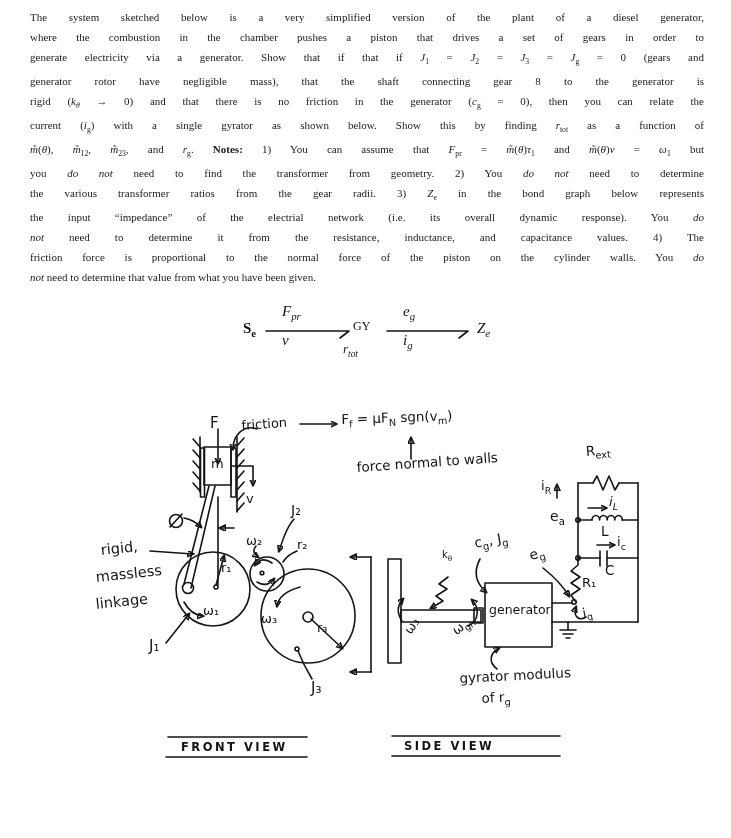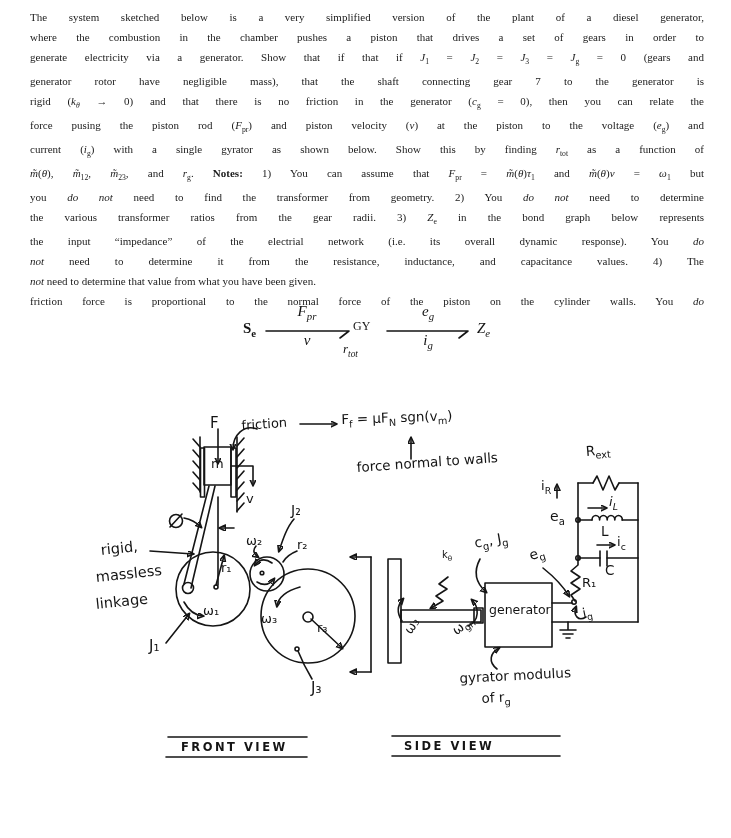--- a/index.html
+++ b/index.html
@@ -7,46 +7,45 @@
        font-family:"Liberation Serif",serif;color:#1b1b1b;}
   .text-block{position:absolute;left:30px;top:8px;width:674px;font-size:11px;line-height:19.9px;}
   .text-block .ln{text-align:justify;text-align-last:justify;}
   .text-block .ln.last{text-align-last:left;}
   .text-block sub{font-size:70%;}
   .text-block b{font-weight:bold;}
   .lbl{position:absolute;white-space:nowrap;color:#141414;}
   .hand{font-family:"DejaVu Sans",sans-serif;font-size:13px;}
   .bond{font-family:"Liberation Serif",serif;font-size:15px;}
   .it{font-style:italic;}
-  .ctr{text-align:center;width:50px;}
+  .ctr{width:50px;}
   .caps{font-family:"DejaVu Sans",sans-serif;font-size:11.5px;letter-spacing:2.5px;font-weight:600;}
   .lbl sub{font-size:72%;}
   .rot{transform-origin:left top;}
   svg.strokes{position:absolute;left:0;top:0;}
   svg.strokes path,svg.strokes circle,svg.strokes rect{stroke:#151515;stroke-width:1.6;fill:none;
        stroke-linecap:round;stroke-linejoin:round;}
 </style>
 </head>
 <body>
 
 <div class="text-block">
   <div class="ln">The system sketched below is a very simplified version of the plant of a diesel generator,</div>
   <div class="ln">where the combustion in the chamber pushes a piston that drives a set of gears in order to</div>
   <div class="ln">generate electricity via a generator. Show that if that if <i>J</i><sub>1</sub> = <i>J</i><sub>2</sub> = <i>J</i><sub>3</sub> = <i>J</i><sub>g</sub> = 0 (gears and</div>
-  <div class="ln">generator rotor have negligible mass), that the shaft connecting gear 7 to the generator is</div>
+  <div class="ln">generator rotor have negligible mass), that the shaft connecting gear 8 to the generator is</div>
   <div class="ln">rigid (<i>k<sub>θ</sub></i> → 0) and that there is no friction in the generator (<i>c</i><sub>g</sub> = 0), then you can relate the</div>
-  <div class="ln">force pusing the piston rod (<i>F</i><sub>pr</sub>) and piston velocity (<i>v</i>) at the piston to the voltage (<i>e</i><sub>g</sub>) and</div>
   <div class="ln">current (<i>i</i><sub>g</sub>) with a single gyrator as shown below. Show this by finding <i>r</i><sub>tot</sub> as a function of</div>
   <div class="ln"><i>m̃</i>(<i>θ</i>), <i>m̃</i><sub>12</sub>, <i>m̃</i><sub>23</sub>, and <i>r</i><sub>g</sub>. <b>Notes:</b> 1) You can assume that <i>F</i><sub>pr</sub> = <i>m̃</i>(<i>θ</i>)<i>τ</i><sub>1</sub> and <i>m̃</i>(<i>θ</i>)<i>v</i> = <i>ω</i><sub>1</sub> but</div>
   <div class="ln">you <i>do not</i> need to find the transformer from geometry. 2) You <i>do not</i> need to determine</div>
   <div class="ln">the various transformer ratios from the gear radii. 3) <i>Z</i><sub>e</sub> in the bond graph below represents</div>
   <div class="ln">the input “impedance” of the electrial network (i.e. its overall dynamic response). You <i>do</i></div>
   <div class="ln"><i>not</i> need to determine it from the resistance, inductance, and capacitance values. 4) The</div>
+  <div class="ln">friction force is proportional to the normal force of the piston on the cylinder walls. You <i>do</i></div>
   <div class="ln last"><i>not</i> need to determine that value from what you have been given.</div>
-  <div class="ln">friction force is proportional to the normal force of the piston on the cylinder walls. You <i>do</i></div>
 </div>
 
 <svg class="strokes" width="731" height="838" viewBox="0 0 731 838">
   <defs>
     <marker id="ah" markerWidth="8" markerHeight="8" refX="5.5" refY="3" orient="auto" markerUnits="userSpaceOnUse">
       <path d="M0,0 L6.5,3 L0,6 Z" fill="#151515" stroke="none"></path>
     </marker>
   </defs>
 
   <g>

